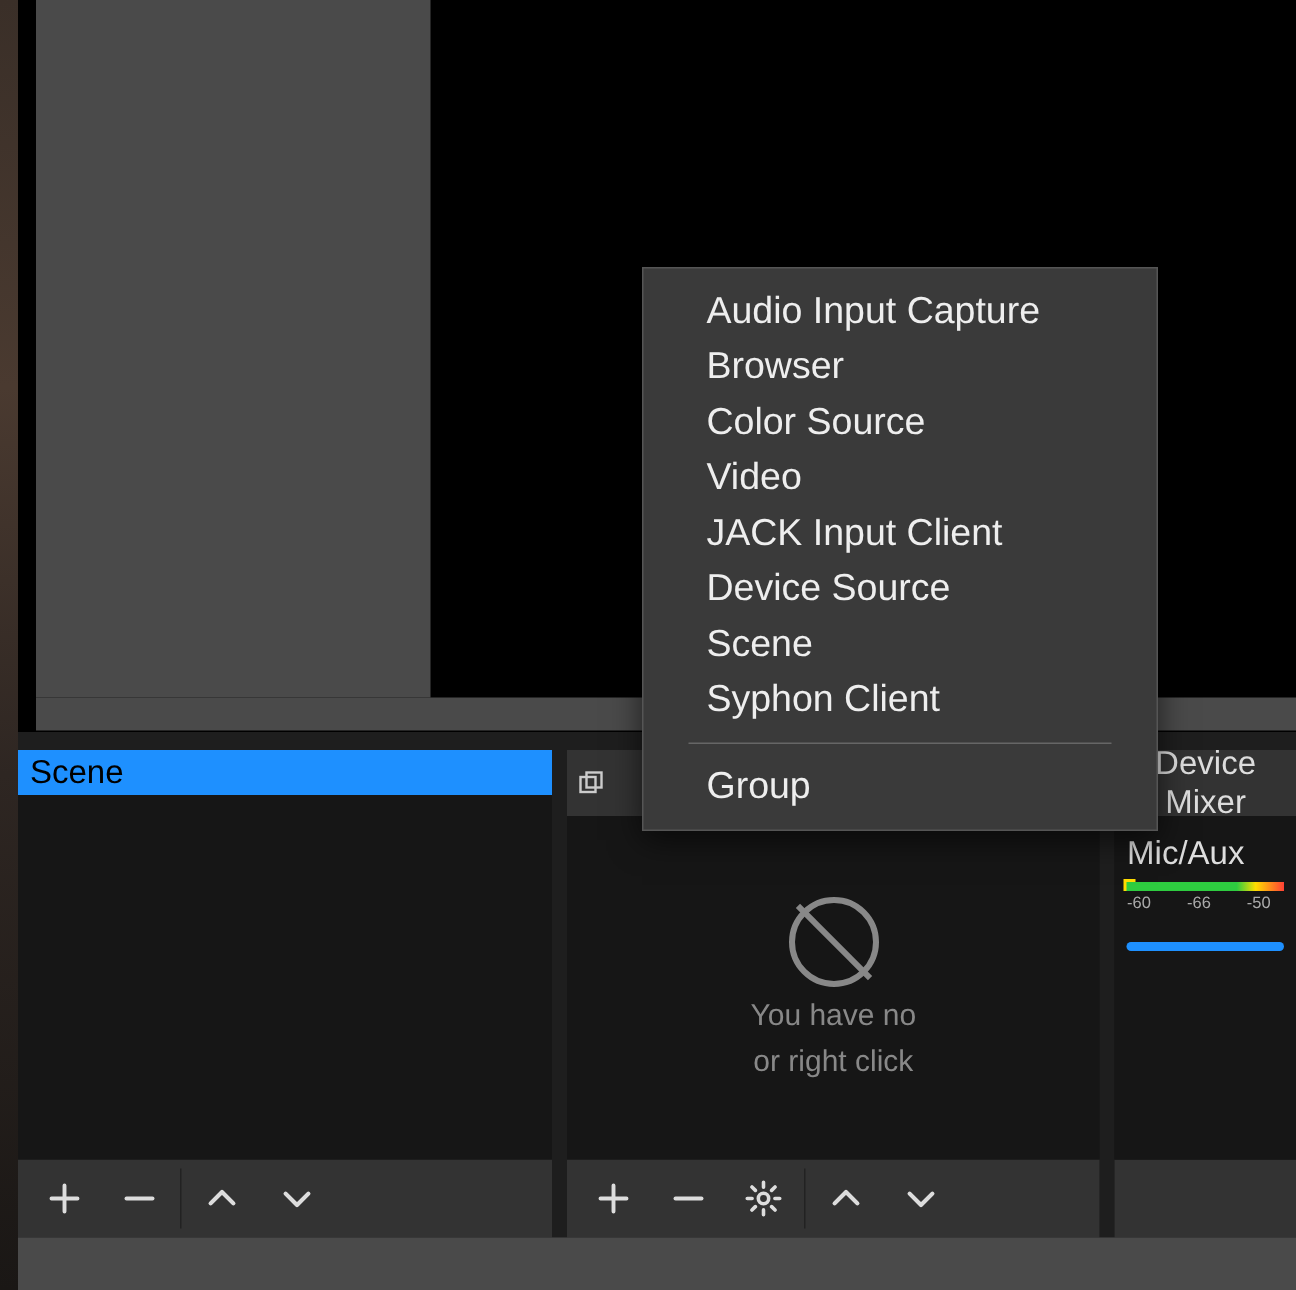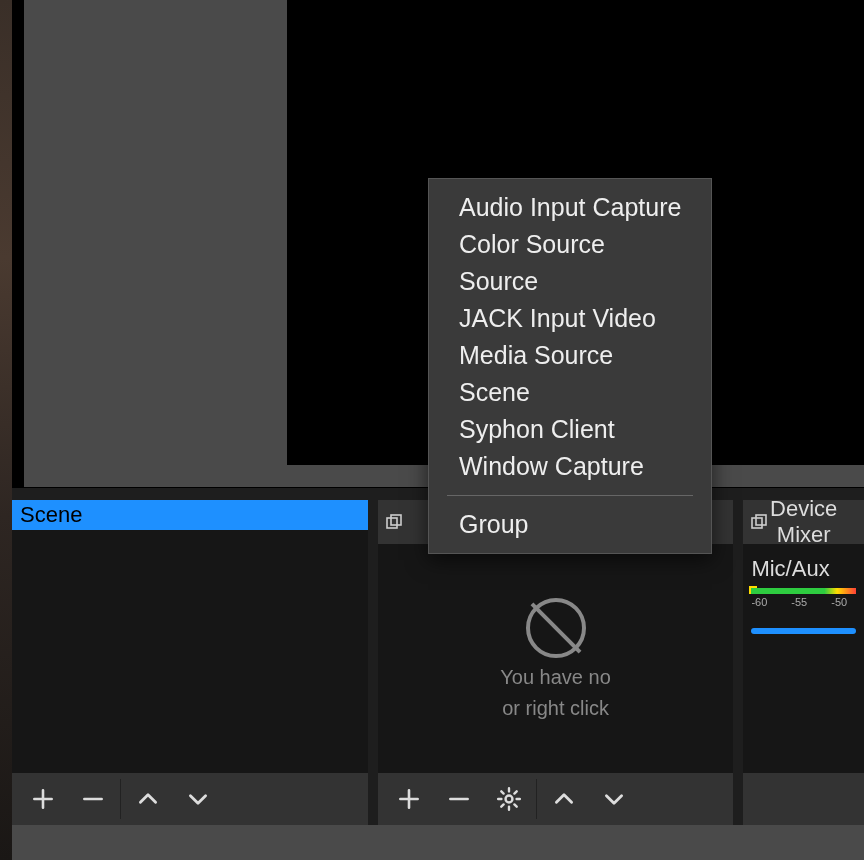--- a/index.html
+++ b/index.html
@@ -43,21 +43,21 @@
   
   .mixer-body { position: absolute; inset: 0; background: #161616; padding: 12px 8px; color: #ddd; font-size: 20px; overflow: hidden; }
   .mixer-label { white-space: nowrap; font-size: 22px; margin-bottom: 6px; }
   .meter-scale { position: relative; height: 18px; }
   .meter-bar { position: absolute; left: 0; top: 0; height: 6px; width: 100%; background: linear-gradient(to right, #2ecc40 0%, #2ecc40 70%, #ffdc00 82%, #ff4136 100%); }
   .meter-dot { position: absolute; left: -2px; top: -2px; width: 8px; height: 8px; background: #ffdc00; }
   .meter-ticks { position: absolute; left: 0; top: 8px; font-size: 11px; color: #aaa; display: flex; gap: 24px; }
   .slider-track { margin-top: 22px; height: 6px; background: #1e90ff; border-radius: 3px; position: relative; }
 
   
-  .context-menu { position: absolute; left: 428px; top: 178px; width: 284px; background: #3a3a3a; border: 1px solid #555; box-shadow: 0 6px 20px rgba(0,0,0,.6); padding: 10px 4px; z-index: 1000; }
+  .context-menu { position: absolute; left: 428px; top: 178px; width: 344px; background: #3a3a3a; border: 1px solid #555; box-shadow: 0 6px 20px rgba(0,0,0,.6); padding: 10px 16px; z-index: 1000; }
   .context-item { padding: 4px 26px; font-size: 25px; color: #eee; white-space: nowrap; cursor: pointer; }
   .context-sep { height: 1px; background: #666; margin: 10px 14px; }
 
   .bottom-fill { position: absolute; left: 12px; bottom: 0; width: 852px; height: 35px; background: #4a4a4a; }
 </style>
 </head>
 <body>
 
 <div class="root">
   <div class="side-sliver"></div>
@@ -159,40 +159,40 @@
         <div class="title">Device Mixer</div>
       </div>
       <div class="dock-body">
         <div class="mixer-body">
           <div class="mixer-label">Mic/Aux</div>
           <div class="meter-scale">
             <div class="meter-dot"></div>
             <div class="meter-bar"></div>
             <div class="meter-ticks">
               <span>-60</span>
-              <span>-55</span>
+              <span>-66</span>
               <span>-50</span>
             </div>
           </div>
           <div class="slider-track"></div>
         </div>
       </div>
       <div class="toolbar"></div>
     </div>
 
   </div>
 
   <div class="bottom-fill"></div>
 
   <div class="context-menu">
     <div class="context-item">Audio Input Capture</div>
+    <div class="context-item">Browser</div>
     <div class="context-item">Color Source</div>
-    <div class="context-item">Source</div>
-    <div class="context-item">JACK Input Video</div>
-    <div class="context-item">Media Source</div>
+    <div class="context-item">Video</div>
+    <div class="context-item">JACK Input Client</div>
+    <div class="context-item">Device Source</div>
     <div class="context-item">Scene</div>
     <div class="context-item">Syphon Client</div>
-    <div class="context-item">Window Capture</div>
     <div class="context-sep"></div>
     <div class="context-item">Group</div>
   </div>
 
 </div>
 
 </body></html>

